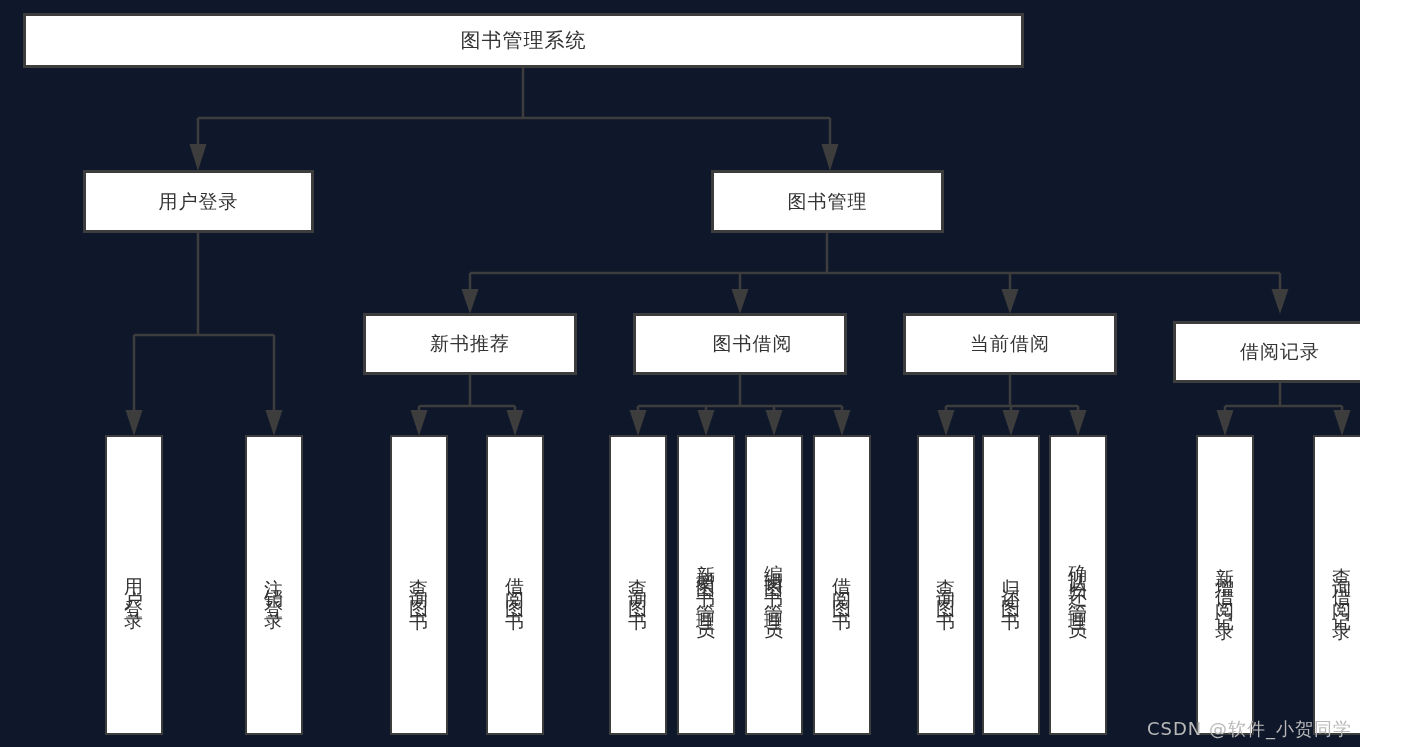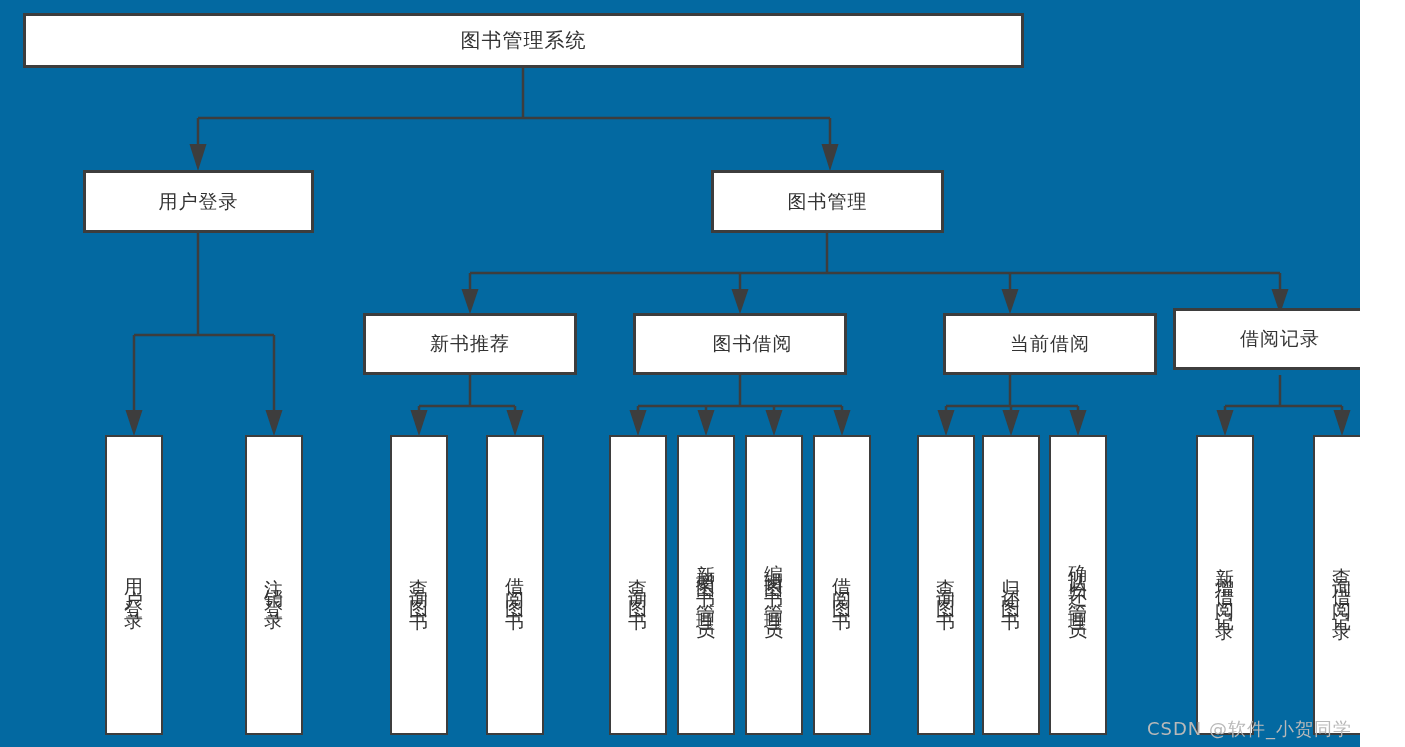--- a/index.html
+++ b/index.html
@@ -1,19 +1,19 @@
 <!DOCTYPE html>
 <html><head>
 <meta charset="utf-8">
 <style>
   html,body{margin:0;padding:0;background:#ffffff;}
   .canvas{
     position:relative;
     width:1360px;height:747px;
-    background:#0369a1;
+    background:#0f172a;
     font-family:"DejaVu Sans","Liberation Sans",sans-serif;
     overflow:hidden;
   }
   .connector-layer{
     position:absolute;left:0;top:0;width:1405px;height:747px;
     z-index:1;pointer-events:none;
   }
   .node{
     position:absolute;
     box-sizing:border-box;
@@ -120,22 +120,22 @@
     </g>
   </svg>
 
   <div class="node hbox" style="left:23px;top:13px;width:1001px;height:55px;font-size:20px;">图书管理系统</div>
 
   <div class="node hbox" style="left:83px;top:170px;width:231px;height:63px;">用户登录</div>
   <div class="node hbox" style="left:711px;top:170px;width:233px;height:63px;">图书管理</div>
 
   <div class="node hbox" style="left:363px;top:313px;width:214px;height:62px;">新书推荐</div>
   <div class="node hbox" style="left:633px;top:313px;width:214px;height:62px;padding-left:25px;">图书借阅</div>
-  <div class="node hbox" style="left:943px;top:313px;width:214px;height:62px;">当前借阅</div>
-  <div class="node hbox" style="left:1173px;top:308px;width:214px;height:62px;">借阅记录</div>
+  <div class="node hbox" style="left:903px;top:313px;width:214px;height:62px;">当前借阅</div>
+  <div class="node hbox" style="left:1173px;top:321px;width:214px;height:62px;">借阅记录</div>
 
   <div class="node leaf" style="left:105px;top:435px;width:58px;height:300px;">用户登录</div>
   <div class="node leaf" style="left:245px;top:435px;width:58px;height:300px;">注销登录</div>
 
   <div class="node leaf" style="left:390px;top:435px;width:58px;height:300px;">查询图书</div>
   <div class="node leaf" style="left:486px;top:435px;width:58px;height:300px;">借阅图书</div>
 
   <div class="node leaf" style="left:609px;top:435px;width:58px;height:300px;">查询图书</div>
   <div class="node leaf" style="left:677px;top:435px;width:58px;height:300px;letter-spacing:8px;">新增图书（管理员）</div>
   <div class="node leaf" style="left:745px;top:435px;width:58px;height:300px;letter-spacing:8px;">编辑图书（管理员）</div>

